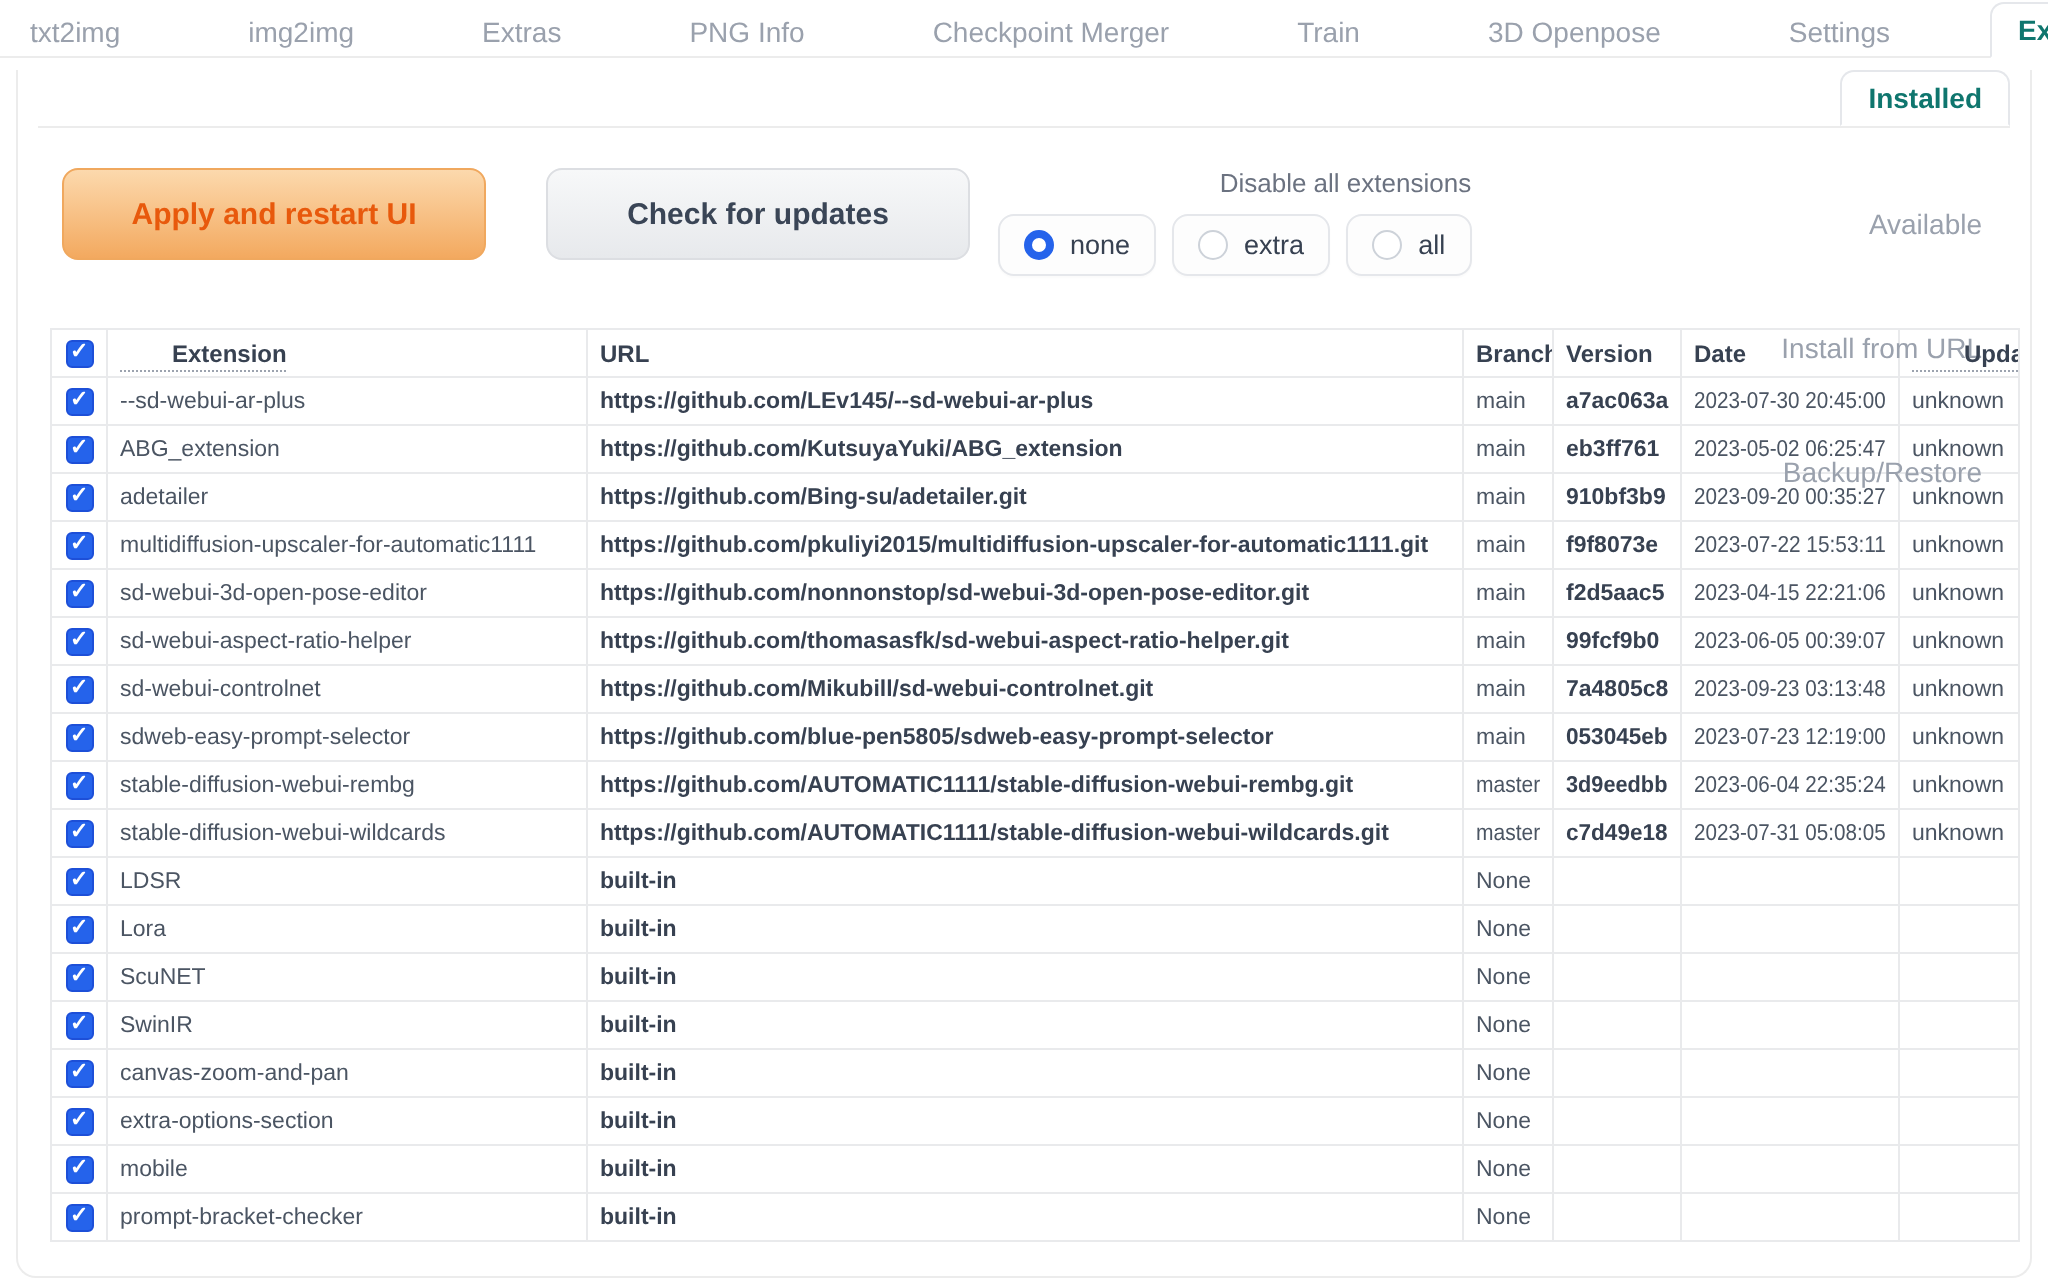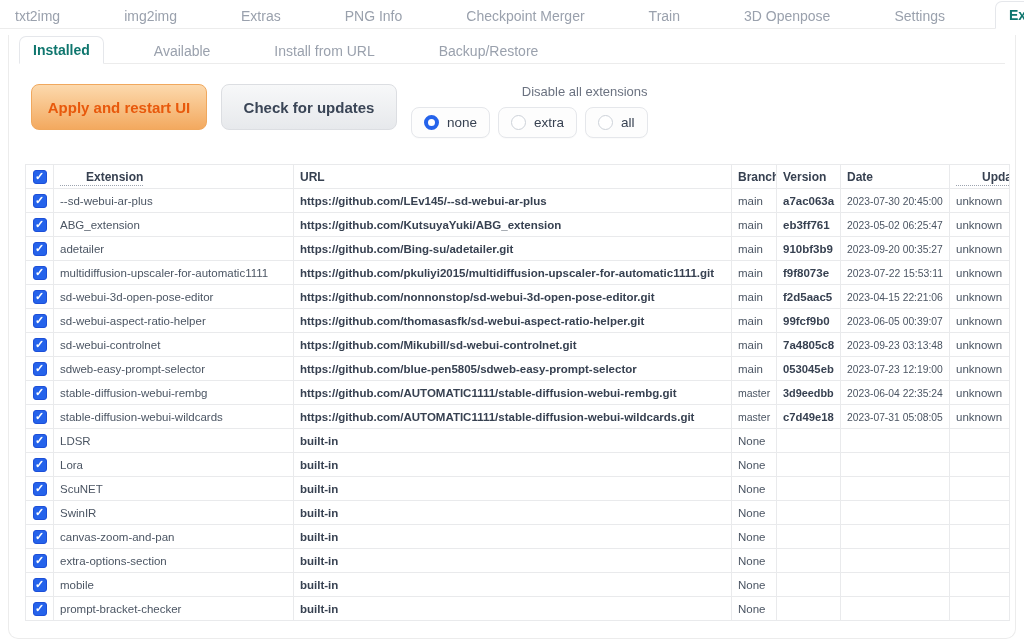--- a/index.html
+++ b/index.html
@@ -11,32 +11,32 @@
   .main-tabbar { padding-left:1px; height:29px; }
   .tab { padding:5px 13px; font-size:14px; color:#9aa1ad; cursor:pointer;
     white-space:nowrap; margin-bottom:-1px; border:1px solid transparent;
     border-bottom:none; }
   .tab.active { background:#fff; border:1px solid #e5e7eb; border-bottom:1px solid #fff;
     border-radius:7px 7px 0 0; color:#0f766e; font-weight:700; }
 
   
   .panel { margin:0 8px; border:1px solid #ececec; border-top:none;
     border-radius:0 0 10px 10px; height:604px; }
-  .sub-tabbar { margin:6px 10px 0 10px; height:29px; }
+  .sub-tabbar { margin:6px 10px 0 10px; height:29px;flex-direction:column; }
   .panel-content { padding:10px 12px 12px 14px; }
 
   
   .toolbar { display:flex; align-items:flex-start; margin:10px 0 0 8px; }
-  .btn { width:176px; height:46px; border-radius:8px; font-size:15px; font-weight:700;
+  .btn { width:212px; height:46px; border-radius:8px; font-size:15px; font-weight:700;
     display:flex; align-items:center; justify-content:center; cursor:pointer;
     font-family:"Liberation Sans", sans-serif; }
   .btn-orange { background:linear-gradient(180deg,#fcd9ad 0%,#f3a95f 100%);
     border:1px solid #f0a85e; color:#e8590c; }
   .btn-gray { background:linear-gradient(180deg,#f7f8f9 0%,#e7e9ec 100%);
-    border:1px solid #dcdee2; color:#3a4556; margin-left:14px; }
+    border:1px solid #dcdee2; color:#3a4556; margin-left:30px; }
   .disable-group { margin-left:14px;text-align:right; }
   .disable-label { font-size:13px; color:#6b7280; margin-bottom:8px; }
   .radio-row { display:flex; gap:8px; }
   .radio-pill { display:flex; align-items:center; gap:8px; background:#fdfdfd;
     border:1px solid #e5e7eb; border-radius:8px; padding:7px 12px; font-size:13.5px;
     color:#374151; cursor:pointer; box-shadow:0 1px 1px rgba(0,0,0,0.02); }
   .radio-dot { width:15px; height:15px; border-radius:50%; background:#fff;
     border:1px solid #cdd2d9; flex:0 0 auto; }
   .radio-dot.selected { border:4.5px solid #2563eb; }
 

